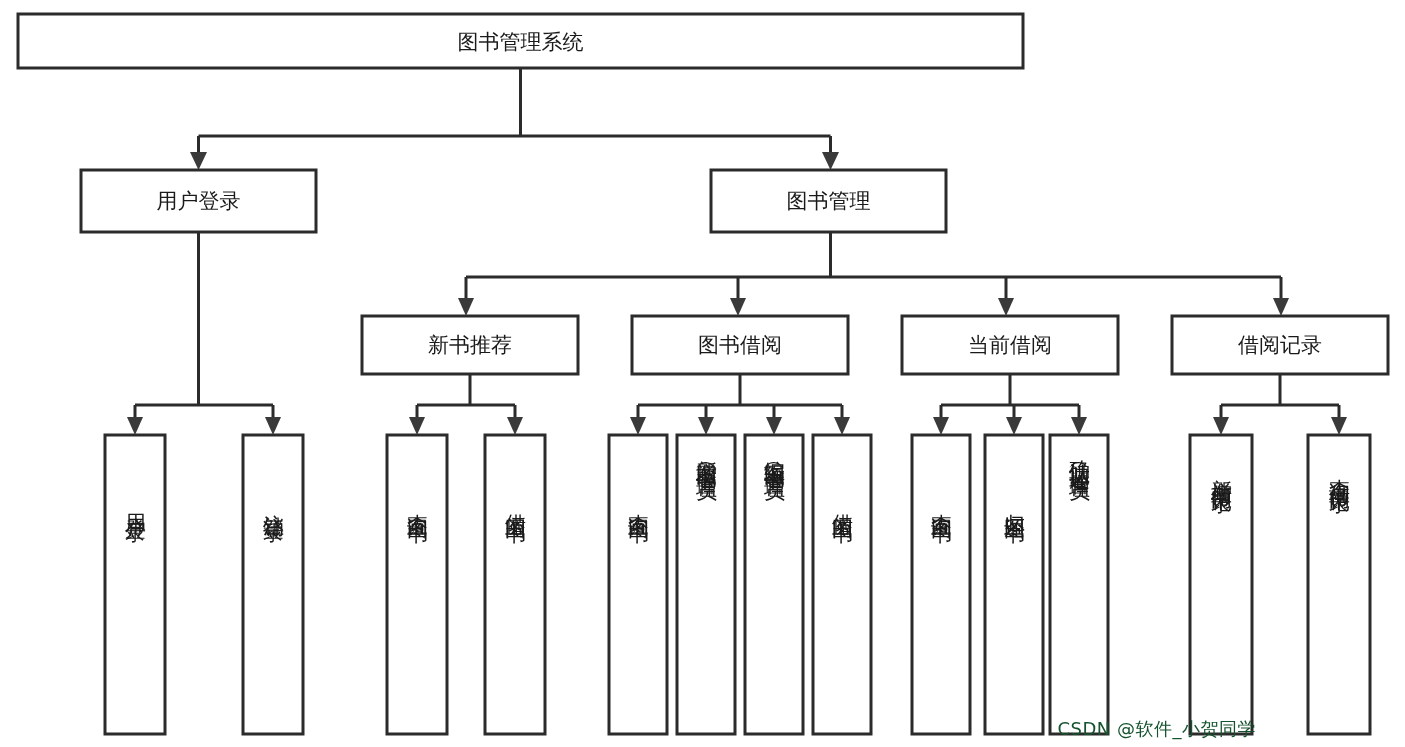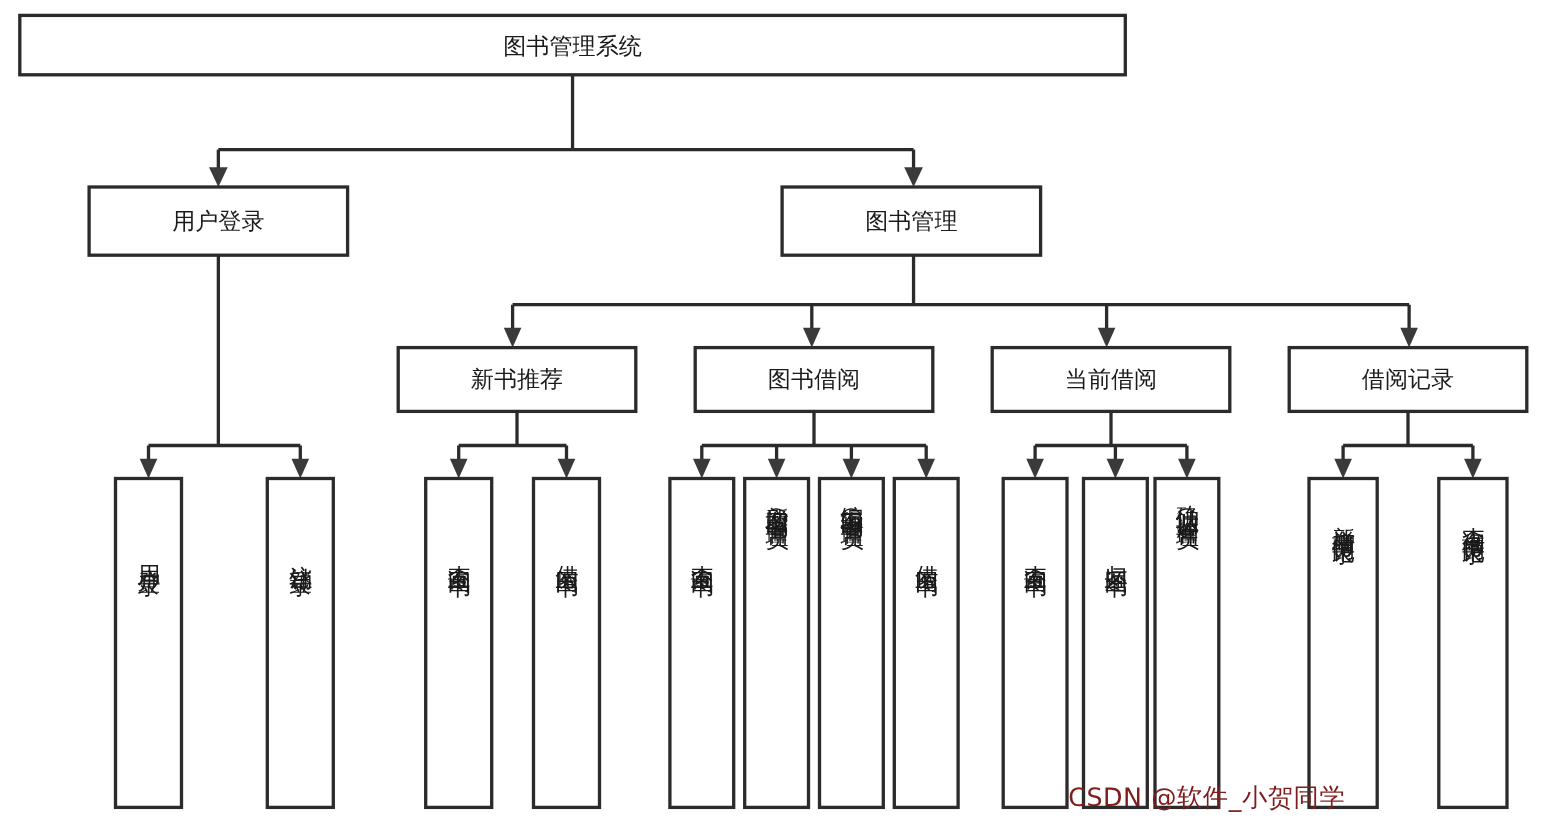--- a/index.html
+++ b/index.html
@@ -11,20 +11,21 @@
     width: 1405px;
     height: 747px;
     font-family: "DejaVu Sans", "Liberation Sans", sans-serif;
     overflow: hidden;
     position: relative;
   }
   #diagram-root {
     position: relative;
     width: 1231px;
     height: 747px;
+    padding-left: 33px;
   }
   svg#diagram-svg {
     position: absolute;
     top: 0;
     left: 0;
     width: 1405px;
     height: 747px;
   }
   .node-box {
     fill: #ffffff;
@@ -63,22 +64,22 @@
     line-height: 1;
     letter-spacing: 3px;
     color: #1a1a1a;
     white-space: nowrap;
   }
   .watermark {
     position: absolute;
     right: 8px;
     bottom: 6px;
     font-family: "DejaVu Sans", "Liberation Sans", sans-serif;
-    font-size: 23px;
-    color: #7f1d1d;
+    font-size: 18px;
+    color: #14532d;
     letter-spacing: 0.5px;
     user-select: none;
   }
 </style>
 </head>
 <body>
 
 <div id="diagram-root">
 
   <svg id="diagram-svg" viewBox="0 0 1405 747">

